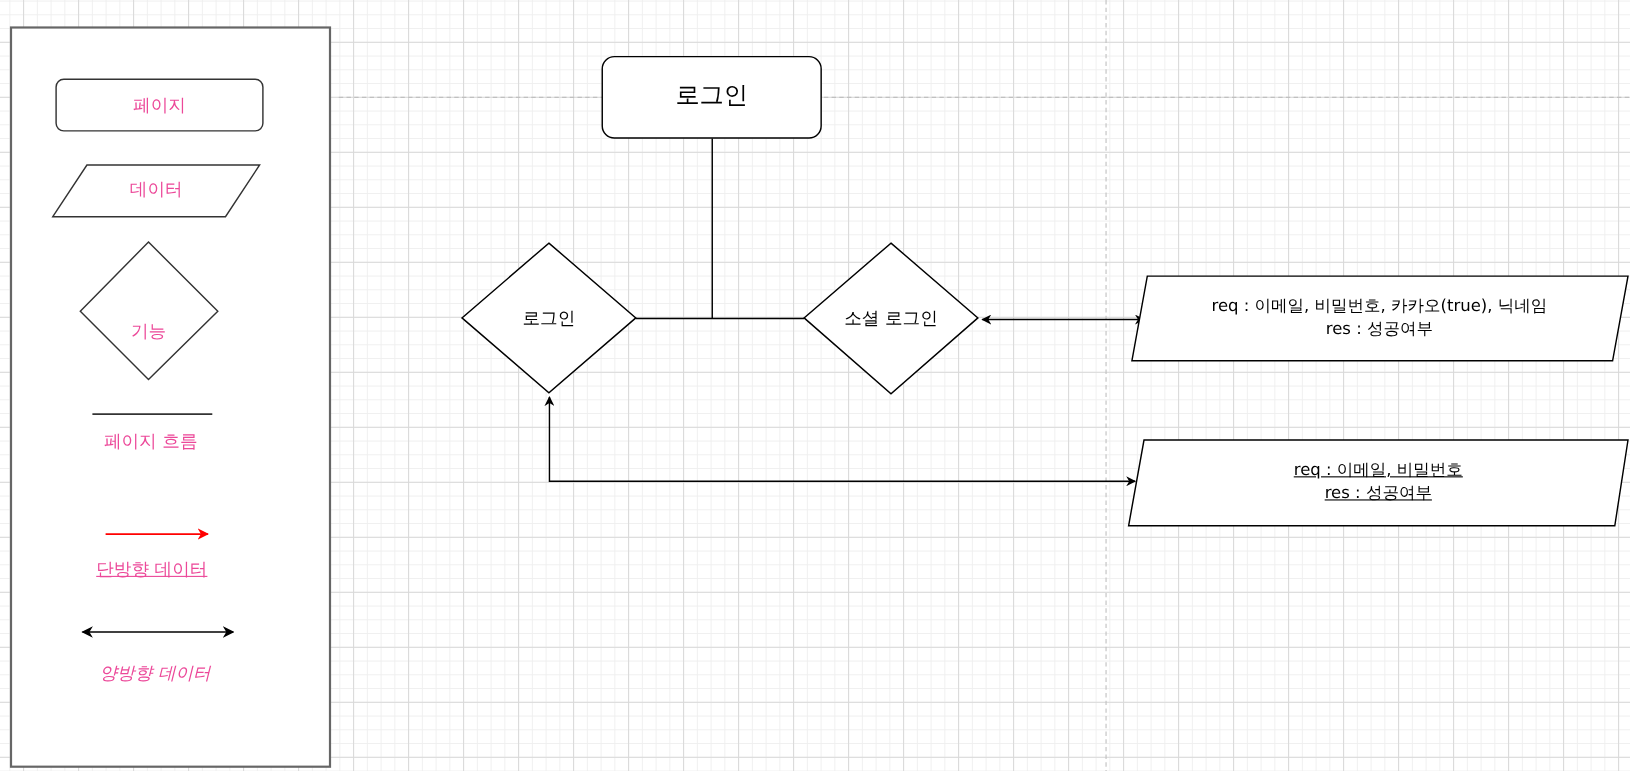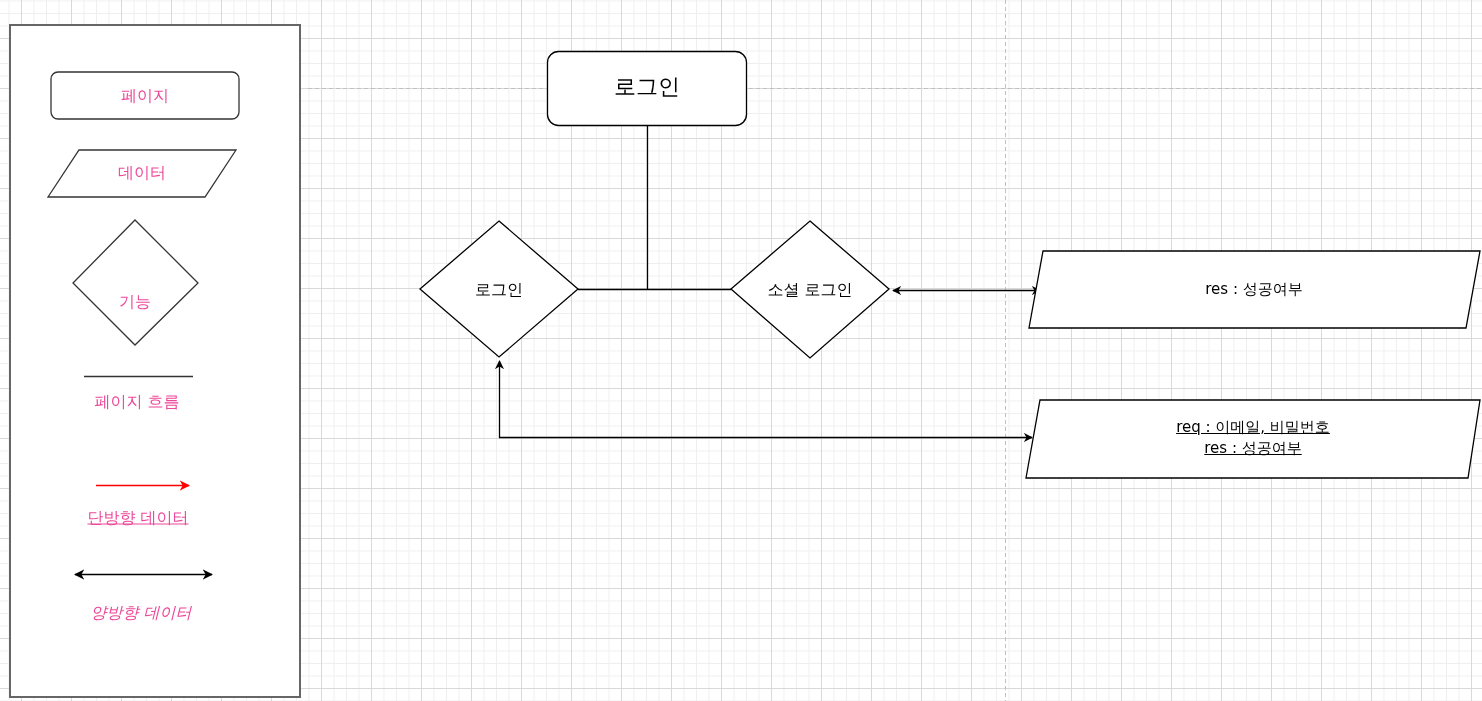--- a/index.html
+++ b/index.html
@@ -74,18 +74,19 @@
 <div class="lbl small" style="left:135px; top:282px;margin-top:20px;">기능</div>
 <div class="lbl small" style="left:137px; top:402px;">페이지 흐름</div>
 <div class="lbl small" style="left:138px; top:518px;text-decoration:underline;">단방향 데이터</div>
 <div class="lbl small" style="left:141px; top:613px;font-style:italic;">양방향 데이터</div>
 
 <div class="lbl big" style="left:647px; top:87px;">로그인</div>
 <div class="lbl small" style="left:499px; top:290px; color:#000;">로그인</div>
 <div class="lbl small" style="left:810px; top:290px; color:#000;">소셜 로그인</div>
 
 <div class="lbl data" style="left:1254px; top:289px;">
+  <div>req : 이메일, 비밀번호, 카카오(true), 닉네임</div>
   <div>res : 성공여부</div>
 </div>
 <div class="lbl data" style="left:1253px; top:438px;text-decoration:underline;">
   <div>req : 이메일, 비밀번호</div>
   <div>res : 성공여부</div>
 </div>
 
 </body></html>

